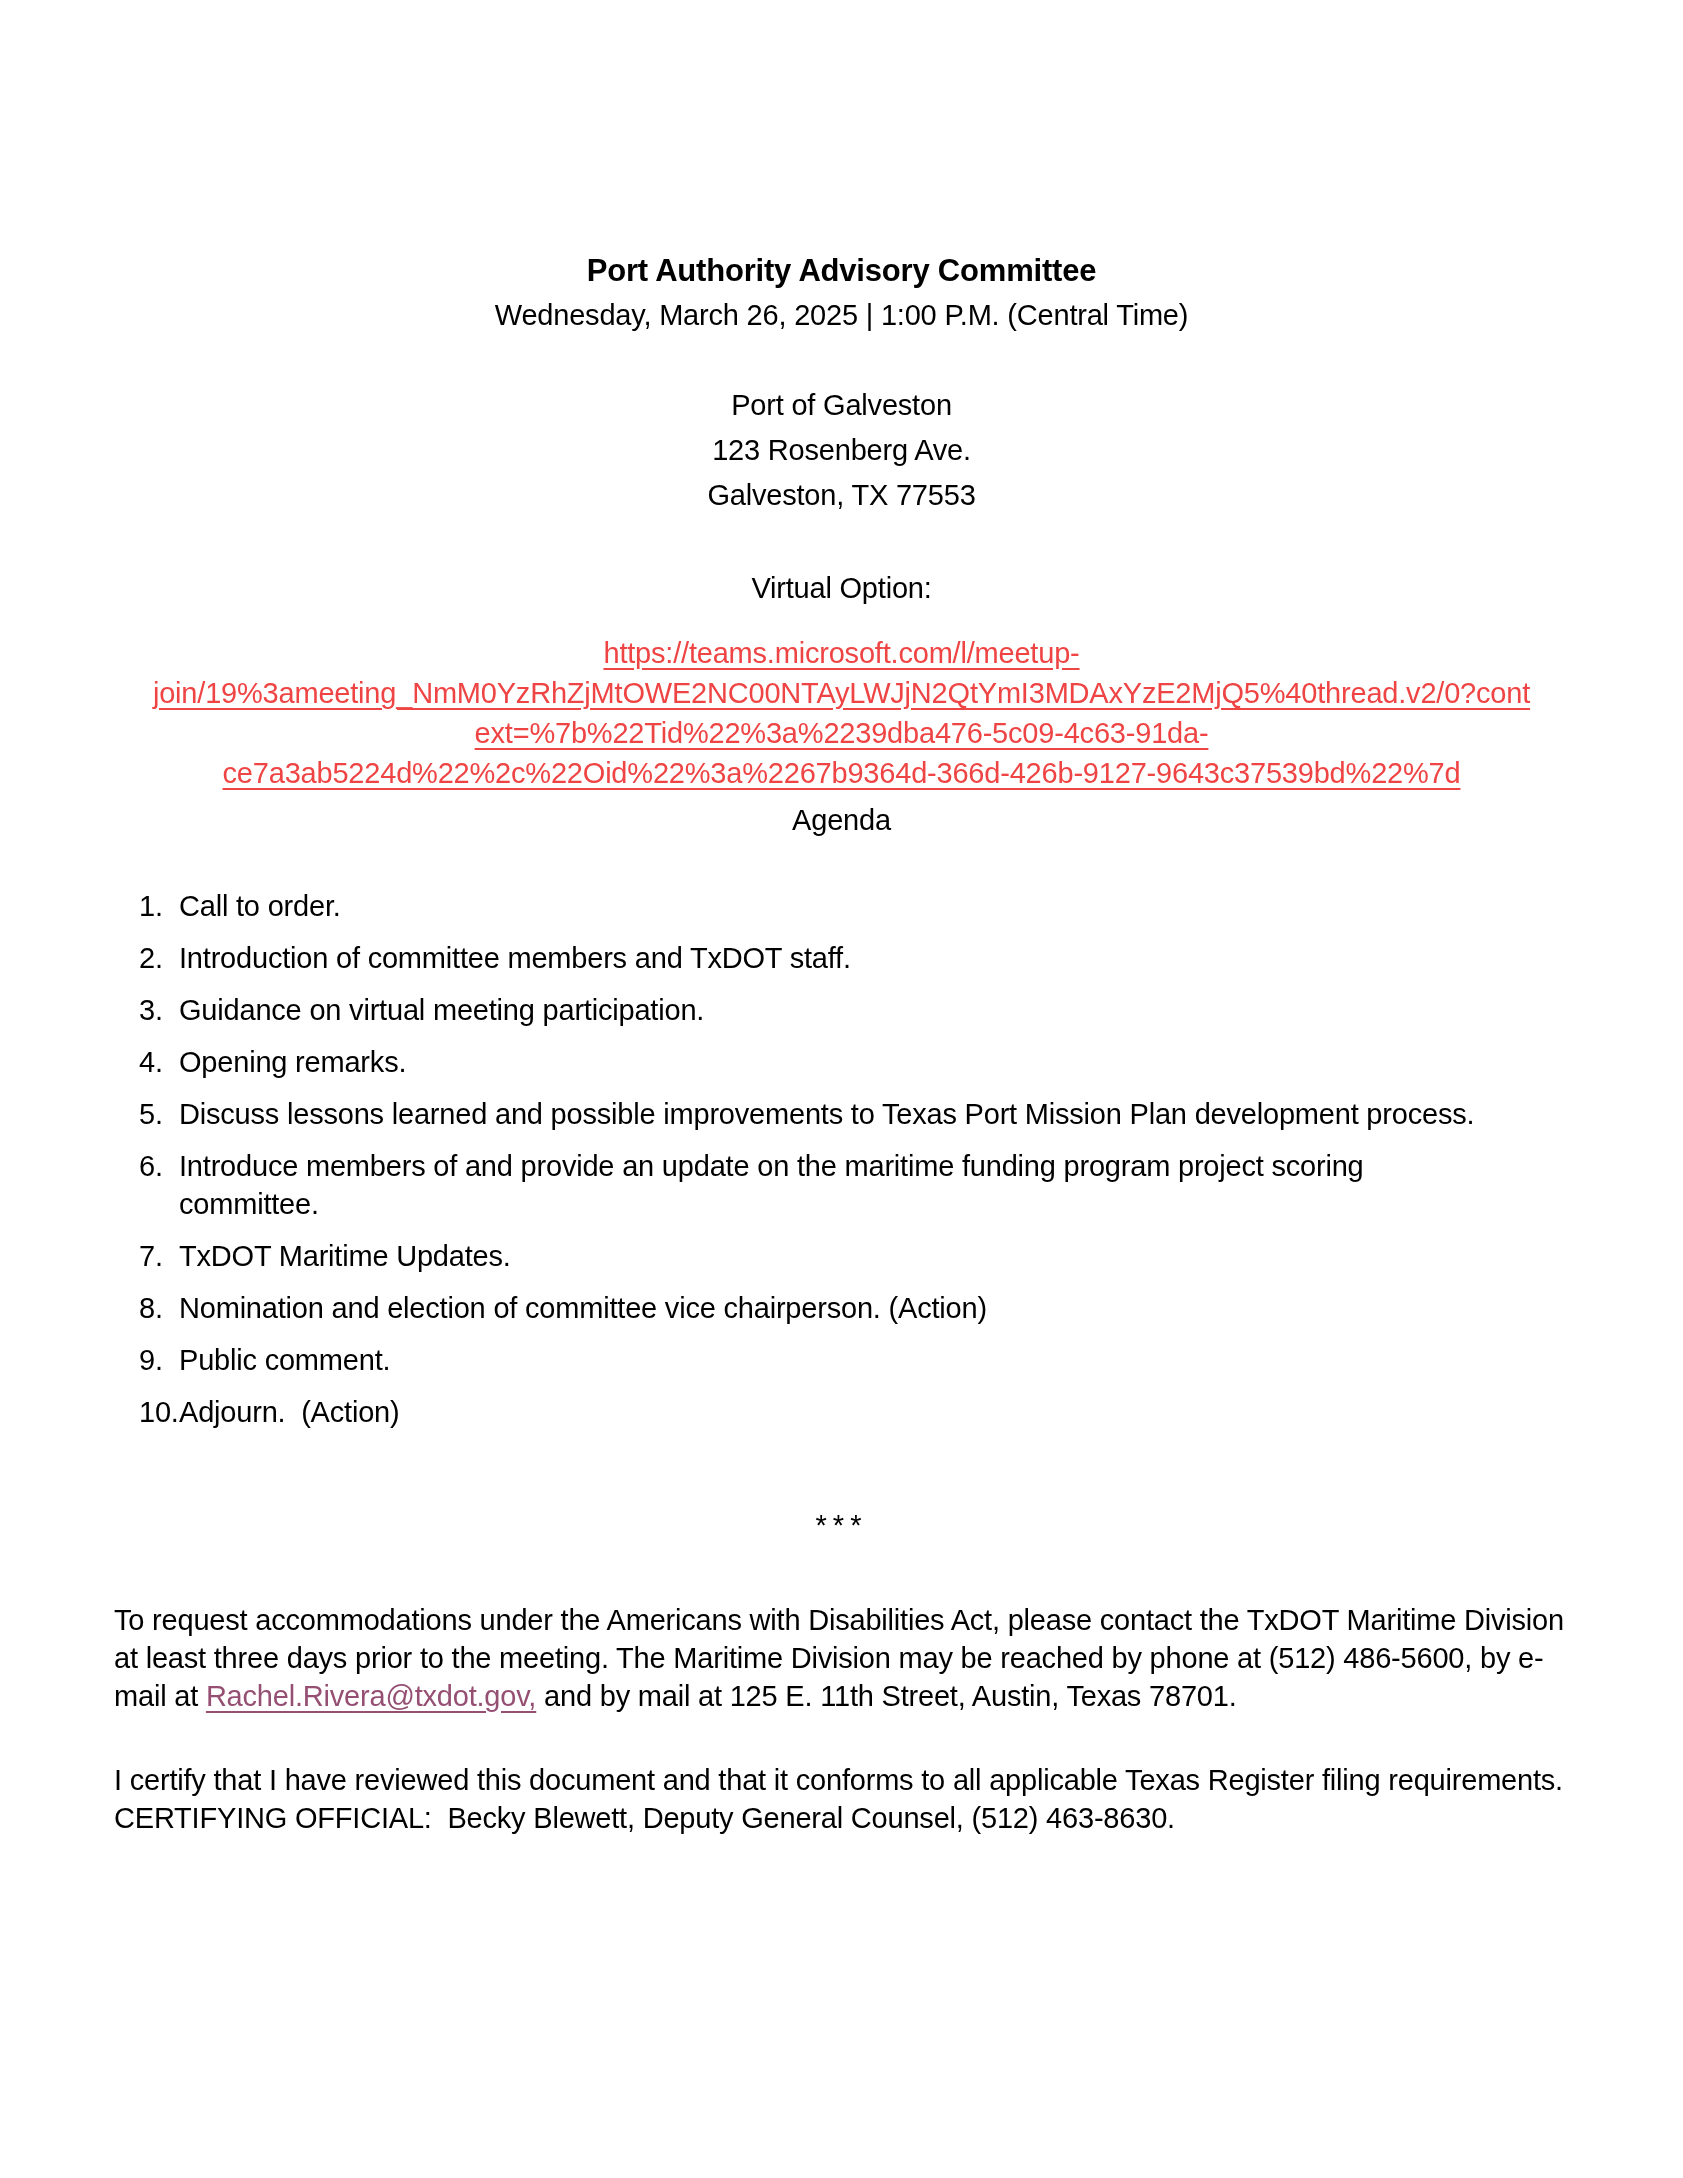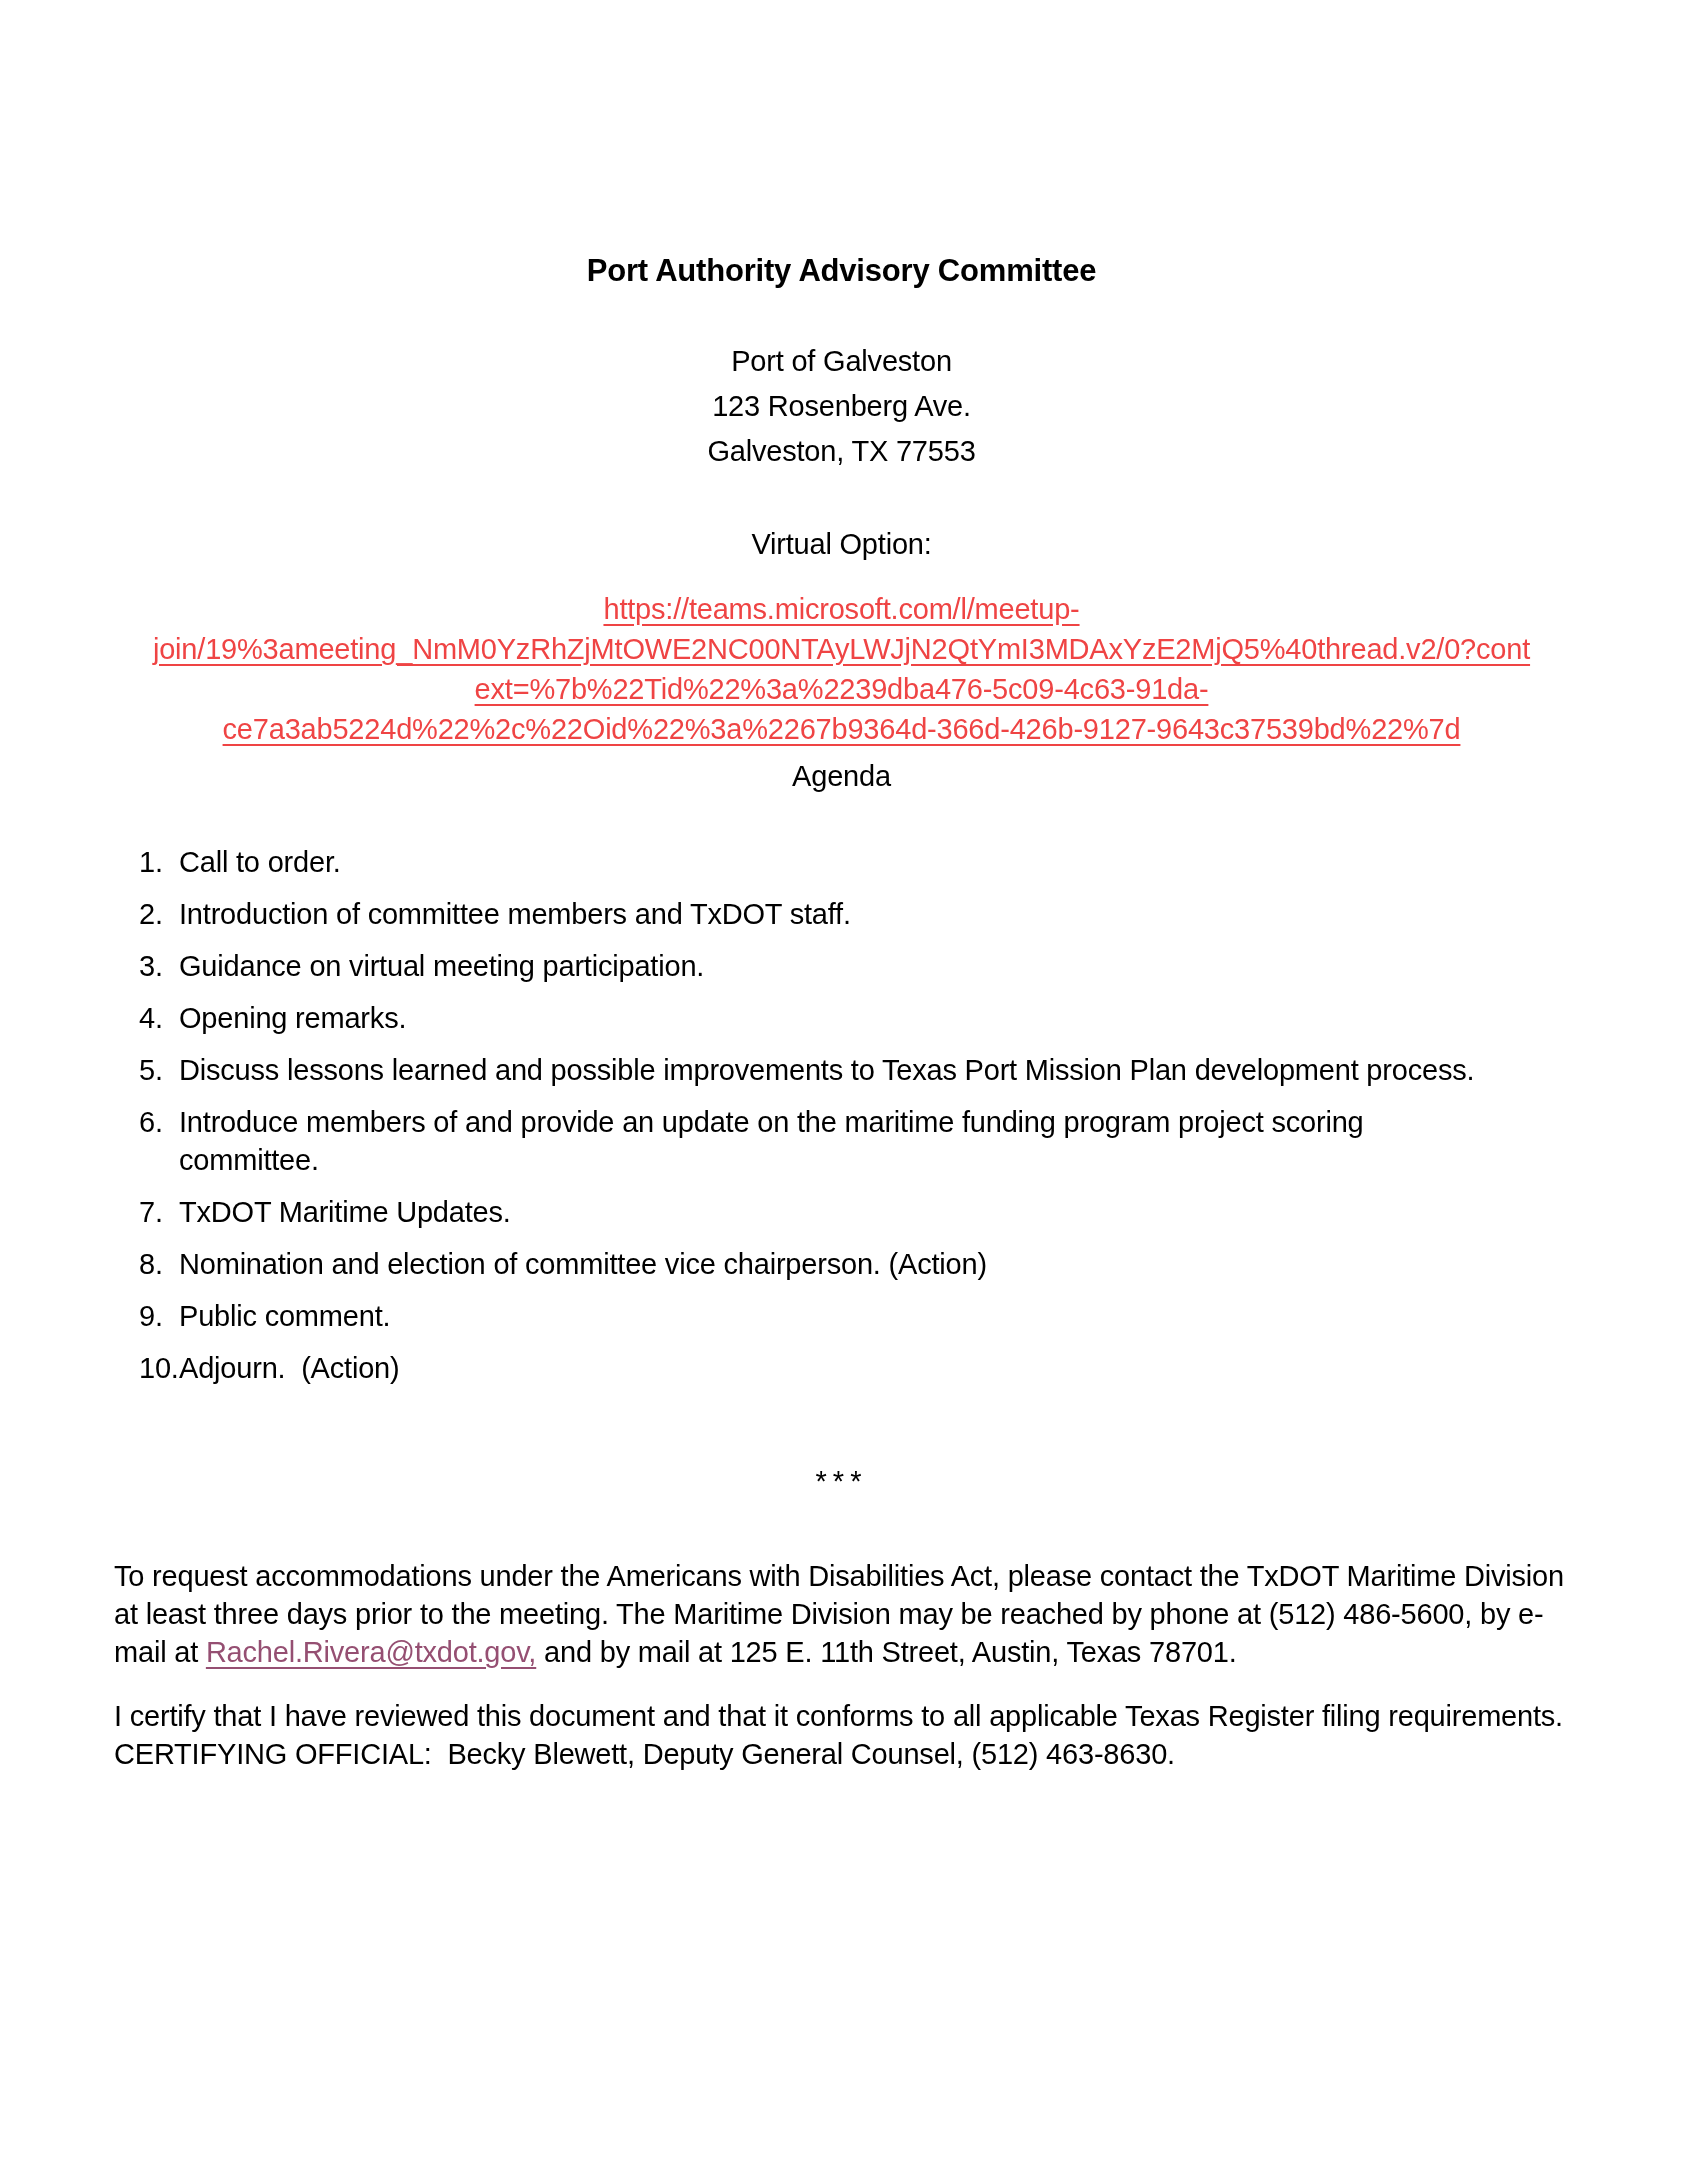--- a/index.html
+++ b/index.html
@@ -65,36 +65,37 @@
     margin-top: 75px;
     text-align: center;
     letter-spacing: 6px;
     line-height: 38px;
   }
   .body-para {
     margin-top: 57px;
     line-height: 38px;
     white-space: pre-wrap;
   }
-  .body-para.cert { margin-top: 26px; }
+  .body-para.cert { margin-top: 46px; }
   .email-link {
     color: #954F72;
     text-underline-offset: 5px;
     cursor: pointer;
   }
   .cert-line { white-space: pre-wrap; line-height: 38px; }
 </style>
 </head>
 <body>
 
 <div class="page">
   <div class="content">
 
     <div class="doc-title centered">Port Authority Advisory Committee</div>
 
+    <div class="datetime centered">Wednesday, March 26, 2025 | 1:00 P.M. (Central Time)</div>
 
     <div class="venue-block centered">
       <div>Port of Galveston</div>
       <div>123 Rosenberg Ave.</div>
       <div>Galveston, TX 77553</div>
     </div>
 
     <div class="virtual-label centered">Virtual Option:</div>
 
     <a class="link-block centered" href="#">

